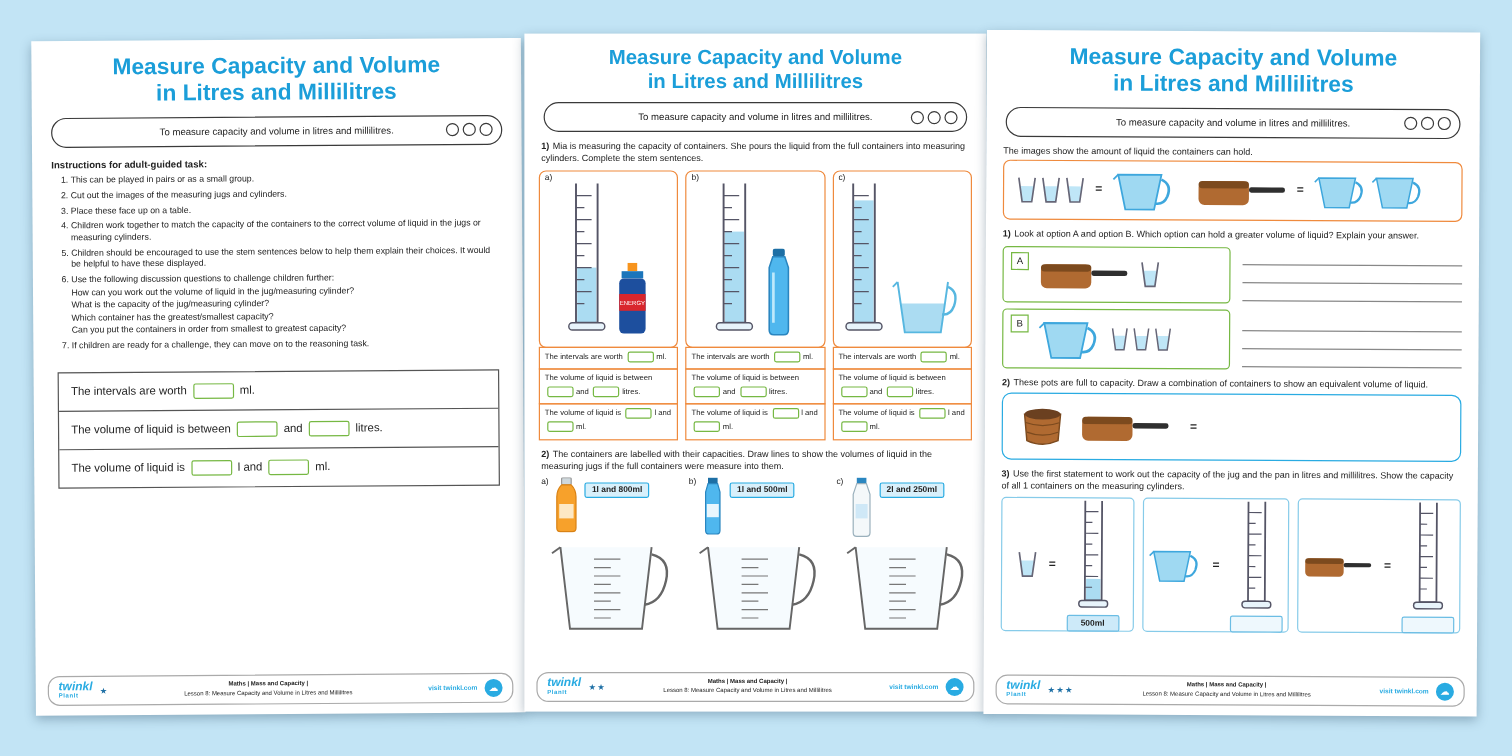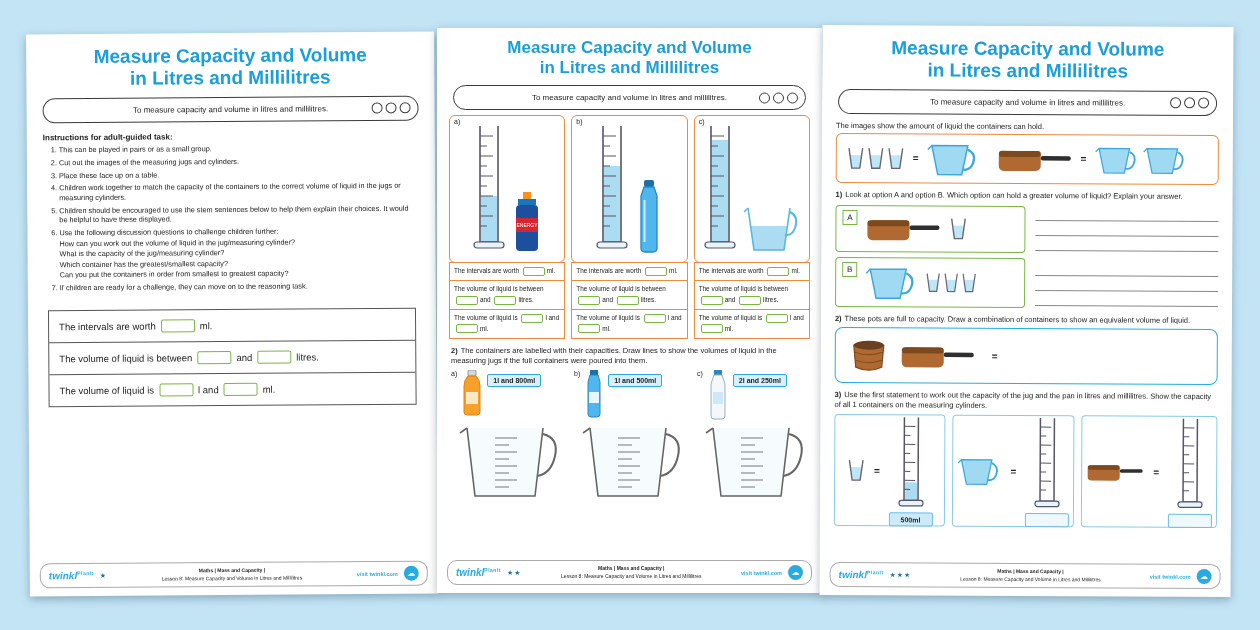--- a/index.html
+++ b/index.html
@@ -20,21 +20,21 @@
   
   .instr-head{font-size:8px;font-weight:bold;margin:10px 16px 3px}
   .instr-list{font-size:7.3px;line-height:1.3;margin:0 22px 0 32px}
   .instr-list li{margin-bottom:3.4px}
   .subqs div{margin-top:1px}
   .stem-table{margin:18px 20px 0;border:1.2px solid #555}
   .stem-row{display:flex;align-items:center;border-bottom:1.2px solid #555;padding:9px 10px;font-size:9.5px;gap:2px;flex-wrap:wrap}
   .stem-row:last-child{border-bottom:none}
   
   .footer{position:absolute;left:10px;right:10px;bottom:8px;display:flex;align-items:center;gap:6px;border:1px solid #aaa;border-radius:10px;padding:3px 8px;height:25px;background:#fff}
-  .logo{display:flex;flex-direction:row;line-height:1;align-items:flex-start}
+  .logo{display:flex;flex-direction:column;line-height:1;align-items:flex-start}
   .logo-main{color:#29abe2;font-weight:bold;font-style:italic;font-size:10px}
   .logo-sub{color:#29abe2;font-size:5px;font-weight:bold;letter-spacing:.5px}
   .stars{color:#1d6fa5;font-size:7px;letter-spacing:1px}
   .foot-center{flex:1;text-align:center;font-size:5px;line-height:1.55;display:flex;flex-direction:column}
   .fl1{font-weight:bold}
   .visit{color:#29abe2;font-weight:bold;font-size:5.5px;white-space:nowrap}
   .cloud{width:15px;height:15px;border-radius:50%;background:#29abe2;color:#fff;font-size:8px;display:flex;align-items:center;justify-content:center;flex:0 0 auto}
   
   .panels{display:flex;gap:6px;margin:5px 12px 0}
   .pcol{flex:1;display:flex;flex-direction:column}
@@ -209,20 +209,23 @@
     <div>in Litres and Millilitres</div>
   </div>
   <div class="objective">
     <span>To measure capacity and volume in litres and millilitres.</span>
     <span class="circles">
         <i></i>
         <i></i>
         <i></i>
       </span>
   </div>
+  <div class="q">
+    <span class="qnum">1)</span><span>Mia is measuring the capacity of containers. She pours the liquid from the full containers into measuring cylinders. Complete the stem sentences.</span>
+  </div>
   <div class="panels">
     <div class="pcol">
       <div class="panel">
         <span class="plabel">a)</span>
         <svg width="34" height="132" viewBox="0 0 34 132">
             <rect x="9" y="74" width="16" height="46" fill="#abdcf2"></rect>
             <use href="#sym-cyl2"></use>
           </svg>
         <svg width="30" height="62" viewBox="0 0 30 62">
           <rect x="11" y="0" width="8" height="7" fill="#f7941d"></rect>
@@ -266,21 +269,21 @@
           <path d="M47 10 Q56 14 52 26 Q49 34 42 33" fill="none" stroke="#57b7e0" stroke-width="2"></path>
           <path d="M5 6 L1 10" stroke="#57b7e0" stroke-width="1.5"></path>
         </svg>
       </div>
       <div class="cell"><span>The intervals are worth</span> <span class="blank"></span><span>ml.</span></div>
       <div class="cell"><span>The volume of liquid is between</span> <span class="blank"></span><span>and</span> <span class="blank"></span><span>litres.</span></div>
       <div class="cell"><span>The volume of liquid is</span> <span class="blank"></span><span>l and</span> <span class="blank"></span><span>ml.</span></div>
     </div>
   </div>
   <div class="q">
-    <span class="qnum">2)</span><span>The containers are labelled with their capacities. Draw lines to show the volumes of liquid in the measuring jugs if the full containers were poured into them.</span>
+    <span class="qnum">2)</span><span>The containers are labelled with their capacities. Draw lines to show the volumes of liquid in the measuring jugs if the full containers were measure into them.</span>
   </div>
   <div class="jugsrow">
     <div class="jcol">
       <div class="jtop">
         <span class="jlabel">a)</span>
         <svg width="24" height="46" viewBox="0 0 24 46">
           <rect x="8" y="0" width="8" height="6" rx="1" fill="#cfd8dc" stroke="#999"></rect>
           <path d="M8 6 Q4 10 4 16 L4 42 Q4 45 7 45 L17 45 Q20 45 20 42 L20 16 Q20 10 16 6 Z" fill="#f7a12b" stroke="#d98215"></path>
           <rect x="6" y="22" width="12" height="12" fill="#fde8c4"></rect>
         </svg>

